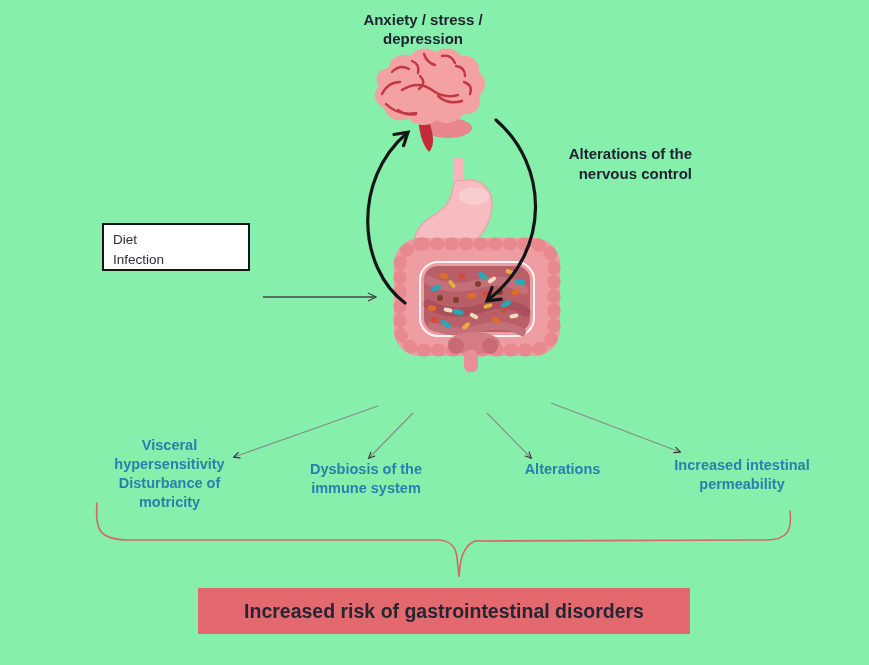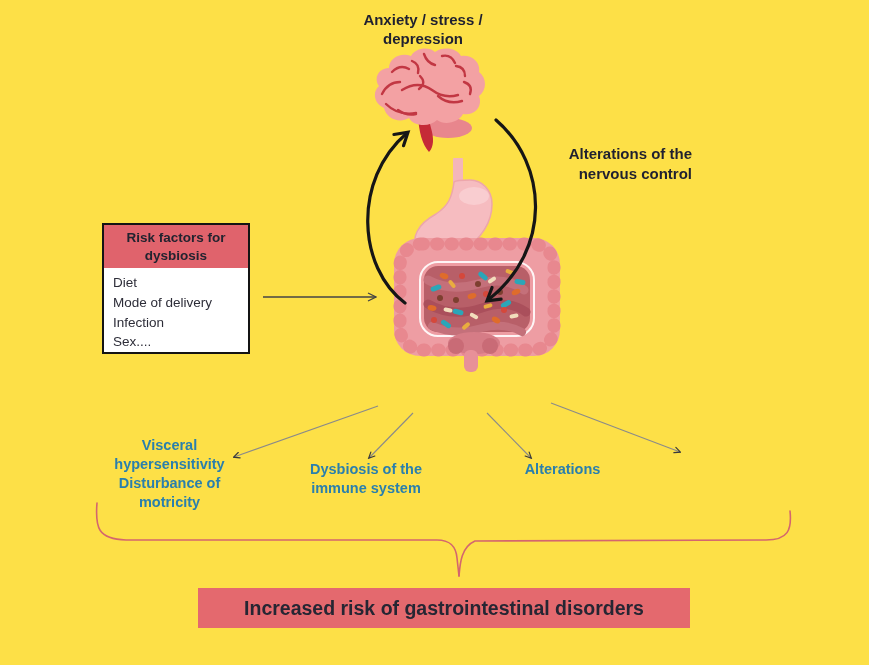--- a/index.html
+++ b/index.html
@@ -1,35 +1,35 @@
 <!DOCTYPE html>
 <html><head>
 <meta charset="utf-8">
 <style>
   html,body{margin:0;padding:0;background:#ffffff;}
   #canvas{
-    position:relative;width:869px;height:665px;background:#fde047;overflow:hidden;
+    position:relative;width:869px;height:665px;background:#86efac;overflow:hidden;
     font-family:"Liberation Sans",sans-serif;color:#1f2030;text-decoration:underline;
   }
   .abs{position:absolute;}
   .bold-label{font-weight:bold;font-size:15px;line-height:1.25;text-align:center;color:#1f2030;}
   .side-label{font-weight:bold;font-size:15px;line-height:1.3;text-align:right;color:#1f2030;}
   .outcome{font-weight:bold;font-size:14.5px;line-height:1.32;text-align:center;color:#2a7fad;}
   #risk-box{
     left:102px;top:223px;width:148px;box-sizing:border-box;
     border:2px solid #141414;background:#ffffff;
   }
   #risk-box .hdr{
     background:#e0636c;color:#22232f;font-weight:bold;font-size:13.5px;
     line-height:1.3;text-align:center;padding:4px 4px;
   }
   #risk-box .lst{padding:5px 4px 0 9px;}
   #risk-box .lst div{font-size:13.5px;line-height:1.46;color:#2d2d38;}
   #banner{
-    left:198px;top:588px;width:492px;height:40px;background:#e4696e;
+    left:198px;top:588px;width:492px;height:46px;background:#e4696e;
     display:flex;align-items:center;justify-content:center;
     font-weight:bold;font-size:19.5px;color:#262633;
   }
   svg{display:block;}
   #overlay{left:0;top:0;pointer-events:none;}
 </style>
 </head>
 <body>
 
 <div id="canvas">
@@ -54,26 +54,23 @@
       <path d="M 34,42 q 16,-10 30,0 q 12,9 26,5"></path>
       <path d="M 52,28 q 7,7 -1,13"></path>
       <path d="M 70,48 q 10,9 24,5"></path>
       <path d="M 30,62 q 8,6 18,4"></path>
     </g>
   </svg>
 
   <div class="abs side-label" style="left:542px;top:144px;width:150px;">Alterations of the nervous control</div>
 
   <div id="risk-box" class="abs">
-    <div class="hdr">Risk factors for dysbiosis</div>
     <div class="lst">
       <div>Diet</div>
-      <div>Mode of delivery</div>
       <div>Infection</div>
-      <div>Sex....</div>
     </div>
   </div>
 
   <svg class="abs" style="left:388px;top:158px;" width="180" height="218" viewBox="0 0 180 218">
 
     <path d="M 70,2 L 70,28" stroke="#f4b6ba" stroke-width="10" stroke-linecap="round" fill="none"></path>
 
     <path d="M 66,24 C 64,40 60,48 48,56 C 30,66 22,80 30,92 C 38,104 60,104 74,94
              C 94,80 104,64 104,46 C 104,32 94,22 82,22 C 75,22 68,22 66,24 Z" fill="#f6bcc0" stroke="#eda6ab" stroke-width="1.5"></path>
     <ellipse cx="86" cy="38" rx="15" ry="9" fill="#f9cdd0"></ellipse>
@@ -166,16 +163,17 @@
     <g fill="none" stroke="#d4666e" stroke-width="1.6" stroke-linecap="round">
       <path d="M 97,503 C 95,528 98,539 126,540 L 437,540 C 451,540 456,547 457,558 L 459,576"></path>
       <path d="M 459,576 C 460,564 461,547 475,541 L 766,540 C 788,540 792,530 790,511"></path>
     </g>
   </svg>
 
 
   <div class="abs outcome" style="left:92px;top:436px;width:155px;">Visceral hypersensitivity Disturbance of motricity</div>
   <div class="abs outcome" style="left:292px;top:460px;width:148px;">Dysbiosis of the immune system</div>
   <div class="abs outcome" style="left:500px;top:460px;width:125px;">Alterations</div>
+  <div class="abs outcome" style="left:662px;top:456px;width:160px;">Increased intestinal permeability</div>
 
   <div id="banner" class="abs">Increased risk of gastrointestinal disorders</div>
 
 </div>
 
 </body></html>

